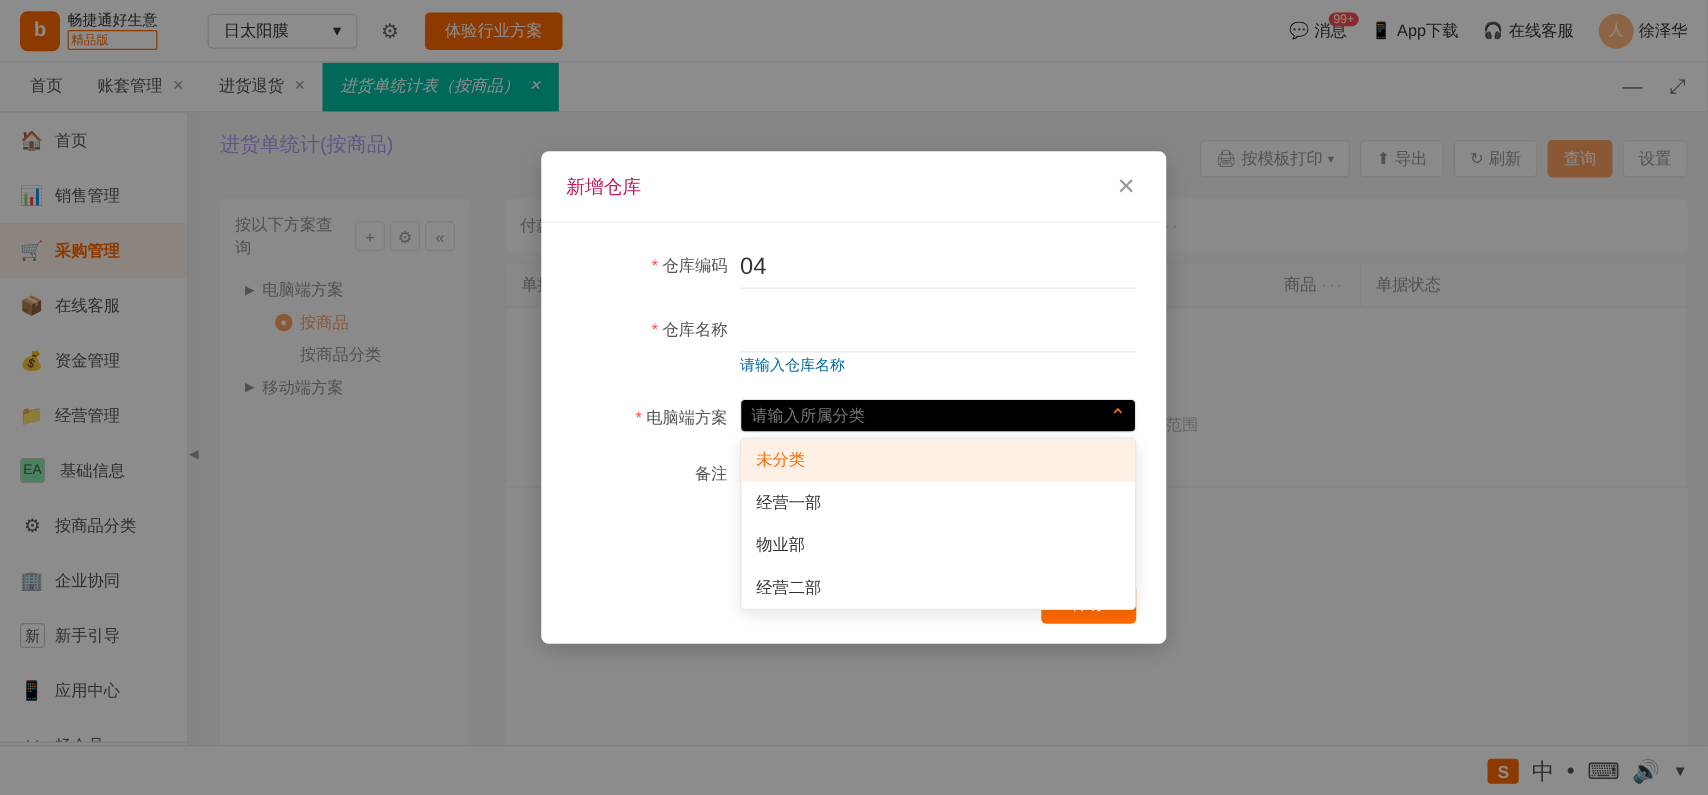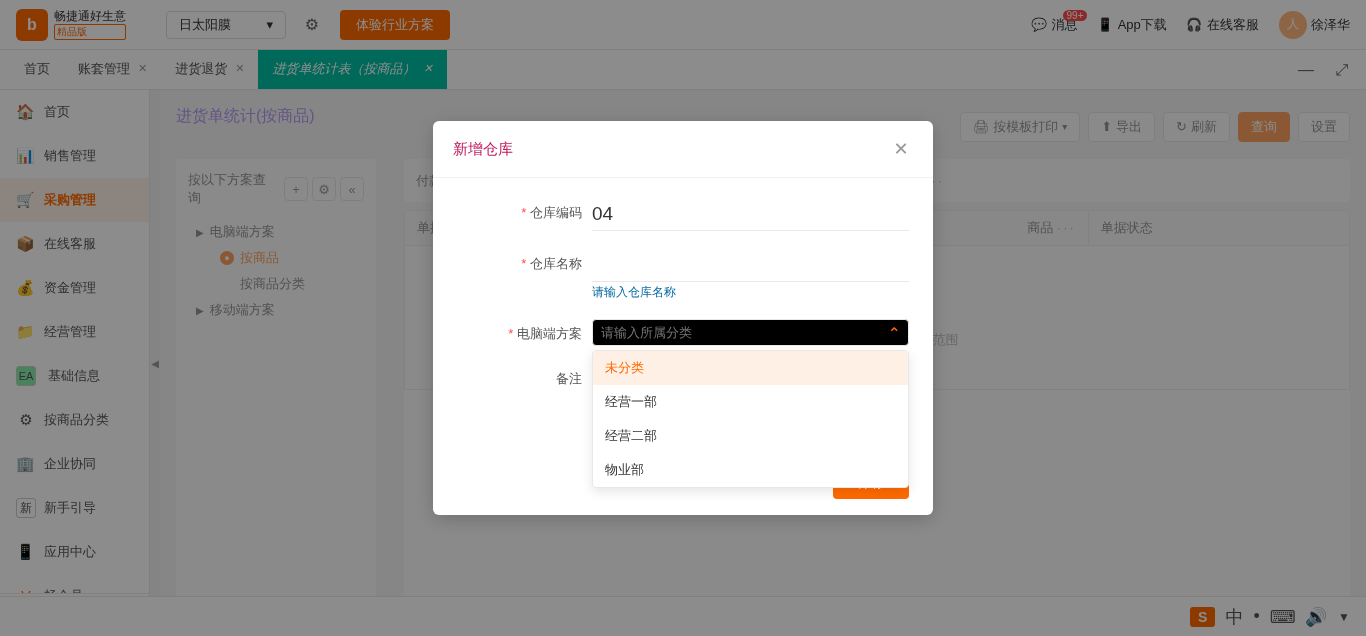--- a/index.html
+++ b/index.html
@@ -737,24 +737,24 @@
               </div>
 
               <div class="dropdown-list">
                 <div class="dropdown-item selected">
                   <span>未分类</span>
                 </div>
                 <div class="dropdown-item">
                   <span>经营一部</span>
                 </div>
                 <div class="dropdown-item">
-                  <span>经营二部</span>
+                  <span>物业部</span>
                 </div>
                 <div class="dropdown-item">
-                  <span>物业部</span>
+                  <span>经营二部</span>
                 </div>
               </div>
             </div>
           </div>
 
           <div class="form-row">
             <label class="form-label">备注</label>
             <div class="form-control">
               <input class="form-input" style="">
             </div>

